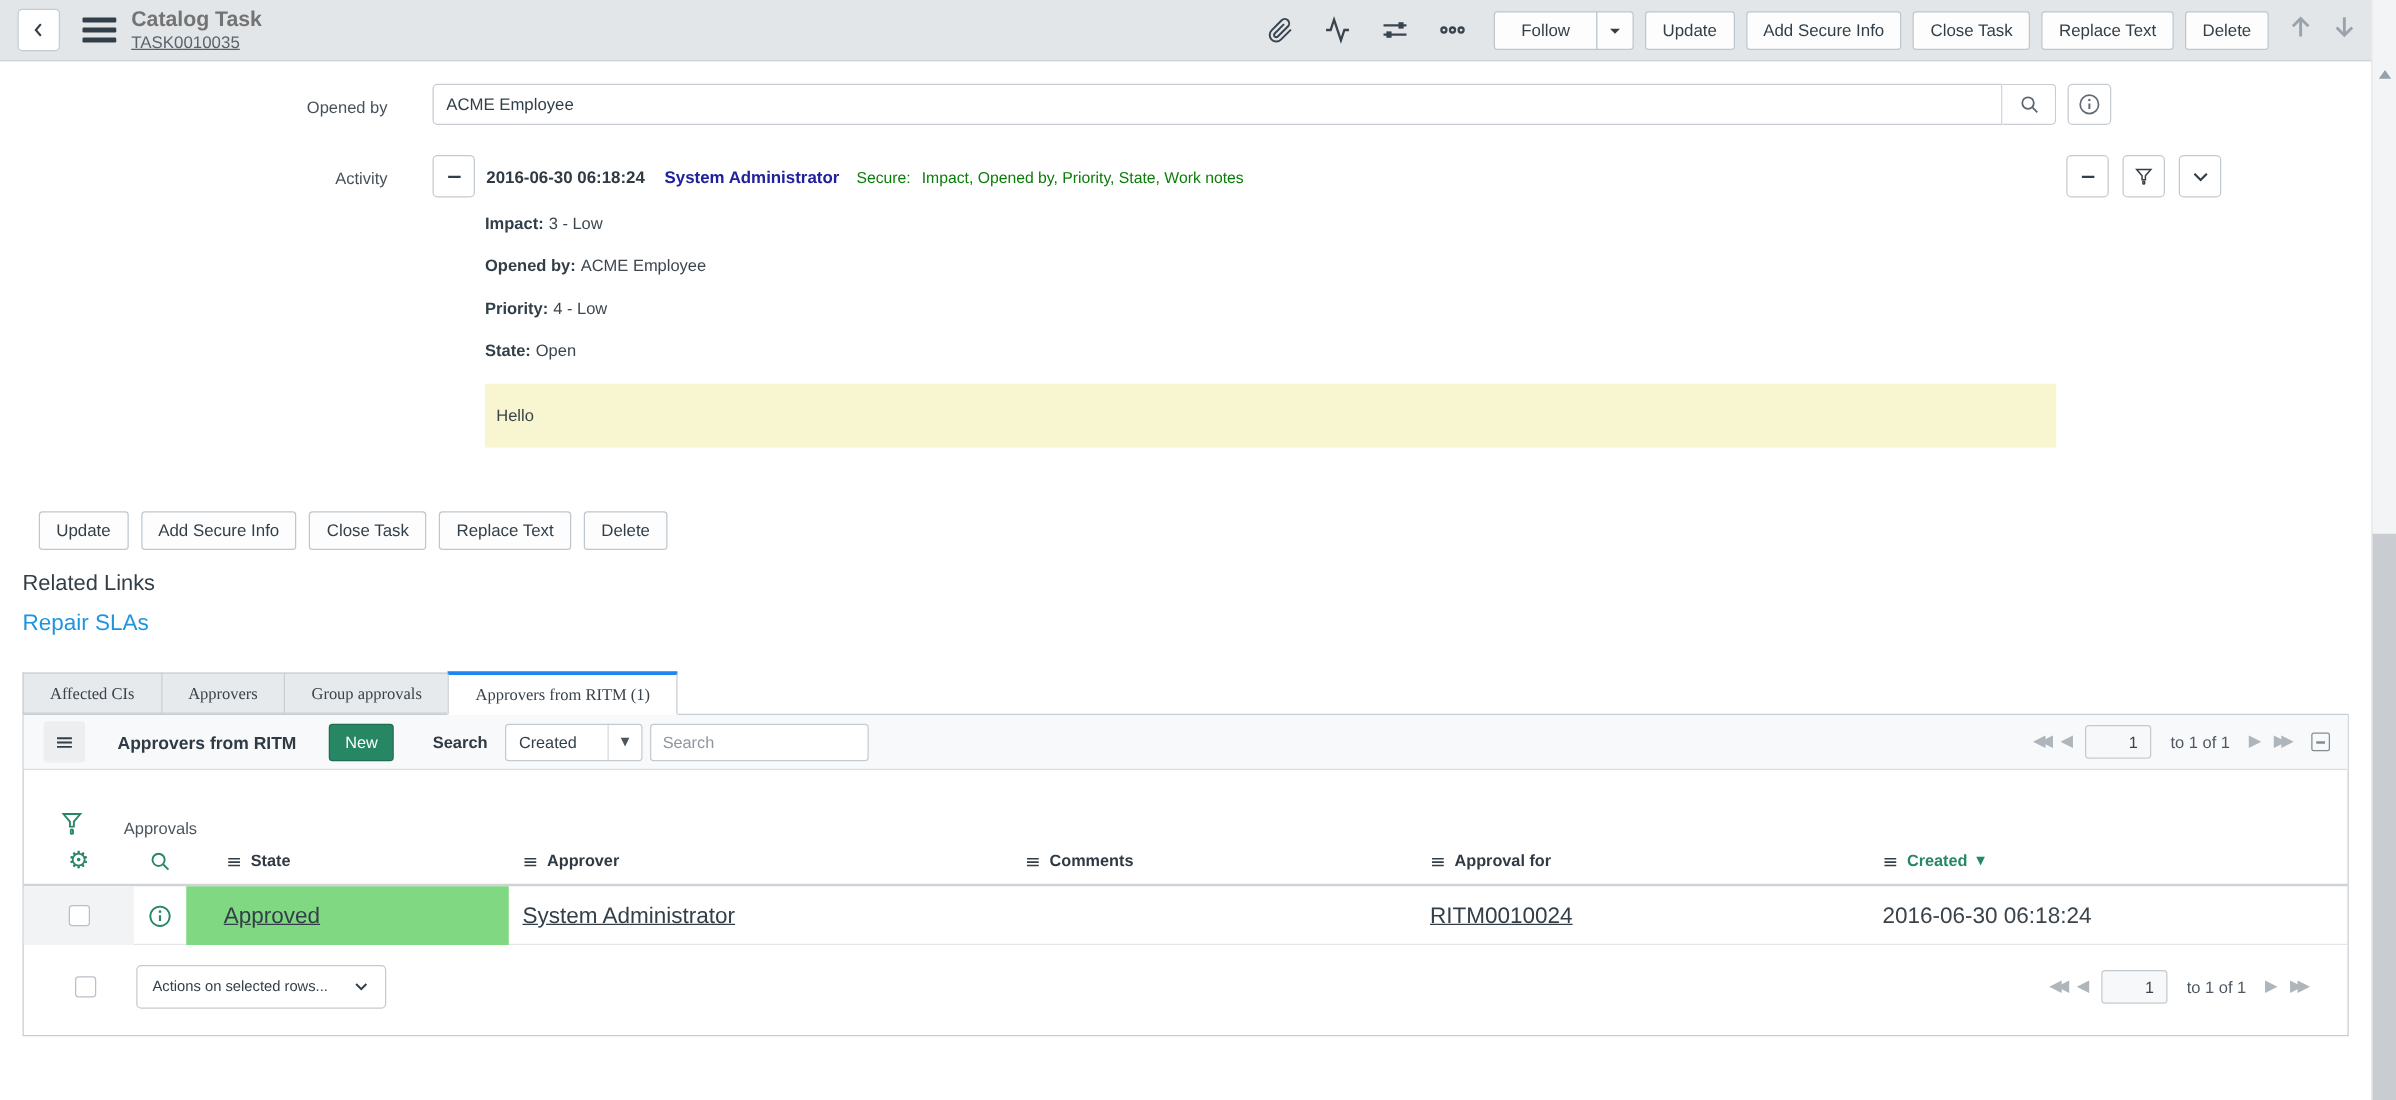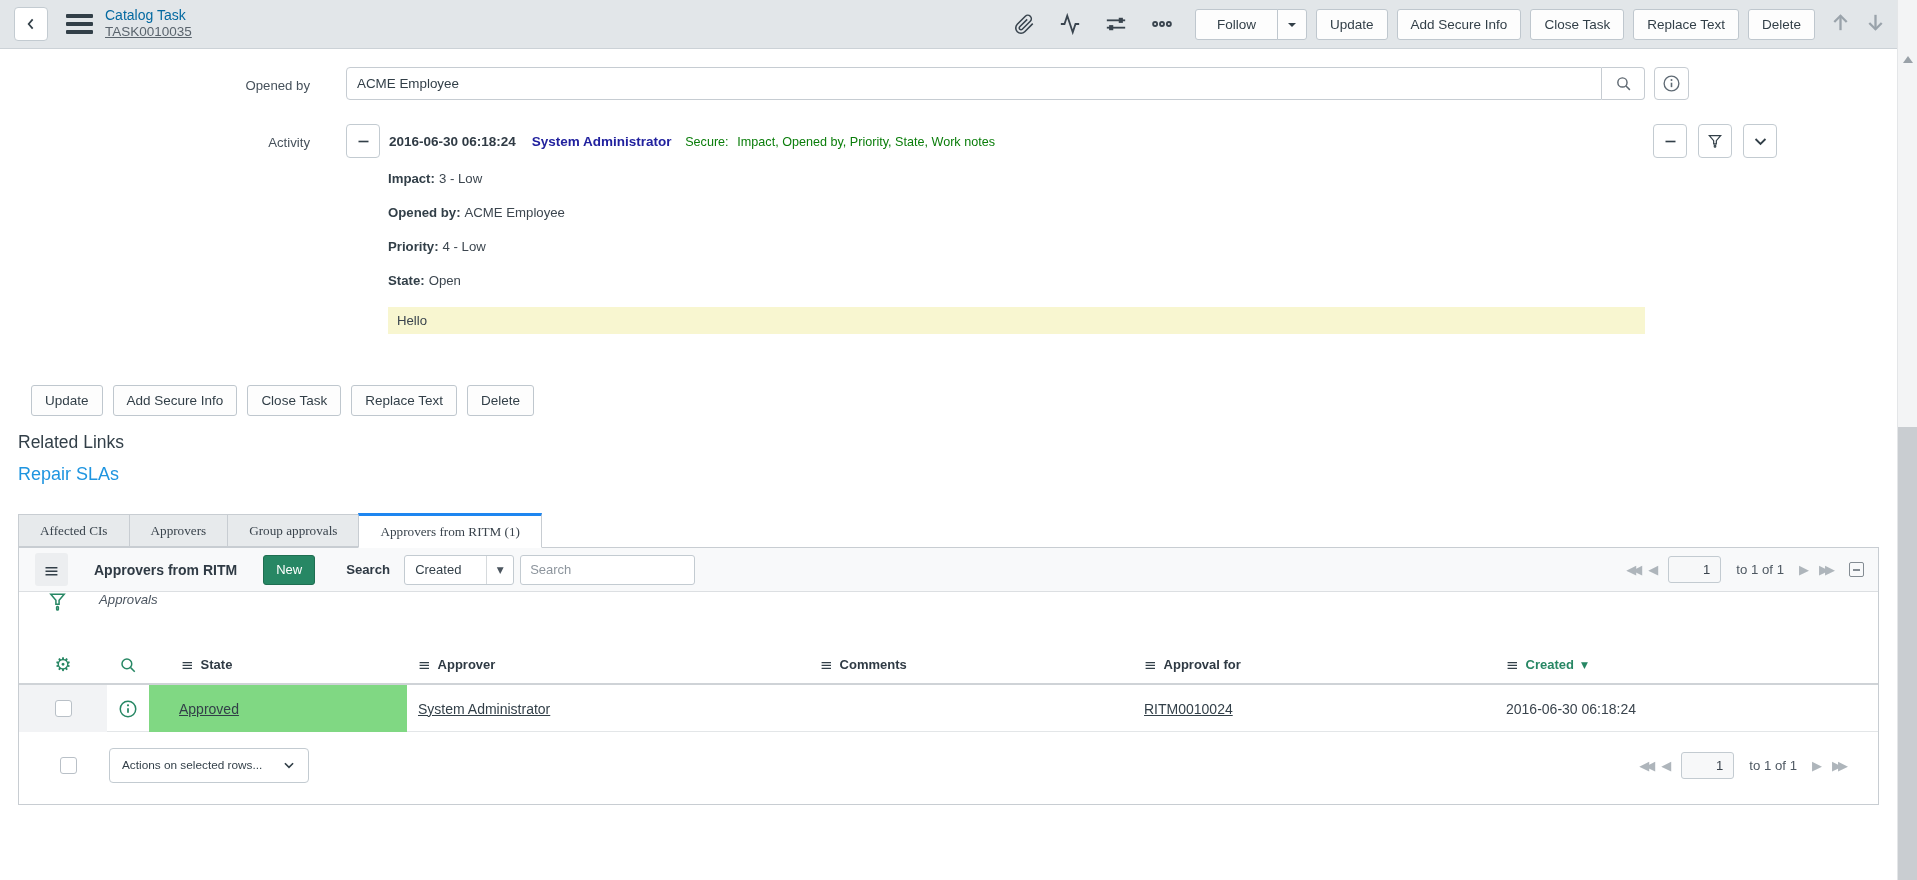--- a/index.html
+++ b/index.html
@@ -17,21 +17,21 @@
     height:49px; background:#e2e6e9; border-bottom:1px solid #ccd2d7;
     display:flex; align-items:center; padding:0 10px 0 14px;
   }
   .back-btn {
     width:34px; height:34px; background:#fff; border:1px solid #c3cbd1; border-radius:4px;
     display:flex; align-items:center; justify-content:center; cursor:pointer; flex-shrink:0;
   }
   .nav-burger { margin-left:18px; display:flex; flex-direction:column; gap:4px; cursor:pointer; }
   .nav-burger i { display:block; width:27px; height:4px; background:#323f48; border-radius:1px; }
   .title-block { margin-left:12px; line-height:1.25; }
-  .title-block .t1 { font-size:14px; font-weight:normal; color:#0369a1; }
+  .title-block .t1 { font-size:17px; font-weight:bold; color:#737373; }
   .title-block .t2 { font-size:13.5px; color:#5a646d;text-decoration:underline; }
   .icon-row { margin-left:auto; display:flex; align-items:center; gap:24px; margin-right:22px; color:#39444e; }
   .icon-row .tb-icon { width:22px; height:22px; display:flex; align-items:center; justify-content:center; cursor:pointer; }
   .btn {
     height:31px; background:#fdfdfd; border:1px solid #bfc7ce; border-radius:3px;
     font-size:13.5px; color:#323f48; display:inline-flex; align-items:center;
     padding:0 13px; cursor:pointer; white-space:nowrap; font-family:"Liberation Sans",sans-serif;
   }
   .hdr-buttons { display:flex; align-items:center; gap:9px; }
   .split { display:flex; }
@@ -82,21 +82,21 @@
   .entry-header { margin-left:9px; font-size:13.5px; white-space:nowrap; }
   .entry-header .ts { font-weight:bold; color:#2f3a44; }
   .entry-header .user { font-weight:bold; color:#21219e; margin-left:12px; cursor:pointer; }
   .entry-header .changed { color:#0a7d0a; font-size:12.6px; margin-left:10px; }
   .entry-header .changed-fields { color:#0a7d0a; font-size:12.6px; margin-left:5px; }
   .activity-btns { margin-left:auto; display:flex; gap:11px; }
   .entry-details { margin-left:42px; width:1257px; margin-top:13px; }
   .detail-line { height:18px; margin-bottom:16px; font-size:13.2px; color:#323f48; }
   .detail-line b { font-weight:bold; }
   .detail-line span { margin-left:4px; color:#3c464f; }
-  .work-note { margin-top:4px; background:#f8f6d0; padding:6px 9px; font-size:13.2px; color:#3a444d; }
+  .work-note { margin-top:4px; background:#f8f6d0; padding:18px 9px; font-size:13.2px; color:#3a444d; }
 
   
   .form-actions { display:flex; gap:10px; margin:51px 0 0 31px; }
   .related-title { margin:16px 0 0 18px; font-size:17.5px; font-weight:400; color:#323f48; }
   .related-link { display:inline-block; margin:11px 0 0 18px; font-size:18px; color:#1f95e0; text-decoration:none; cursor:pointer; }
 
   .tabs { display:flex; margin:29px 0 0 18px; position:relative; z-index:2;font-family:Liberation Serif, serif; }
   .tab {
     height:33px; padding:0 21px; background:#e7eaec; border:1px solid #c8cdd2; border-right:none;
     display:flex; align-items:center; font-size:13.2px; color:#39434c; cursor:pointer;
@@ -144,39 +144,39 @@
     width:53px; height:27px; border:1px solid #c3cbd1; background:#f7f8f9; border-radius:3px;
     text-align:right; padding-right:10px; font-size:13px; color:#3a444d; outline:none; font-family:"Liberation Sans",sans-serif;
   }
   .range-text { font-size:13.2px; color:#4e5862; margin:0 5px; }
   .collapse-box {
     width:15px; height:15px; border:1px solid #848c93; border-radius:2px; margin-left:8px;
     display:flex; align-items:center; justify-content:center; cursor:pointer;
   }
   .collapse-box i { display:block; width:7px; height:2px; background:#848c93; }
 
-  .breadcrumb-row { height:54px; display:flex; align-items:flex-start; padding-left:29px;font-style:italic; }
+  .breadcrumb-row { height:54px; display:flex; align-items:flex-end; padding-left:29px; }
   .breadcrumb-row .funnel { color:#278764; cursor:pointer; display:flex; }
   .breadcrumb-label { margin-left:32px; font-size:13.2px; color:#4b5560; }
 
   .grid-row { display:grid; grid-template-columns:88px 42px 258px 407px 324px 360px 1fr; align-items:center; }
   .col-head { height:39px; border-bottom:2px solid #cfd3d7; }
   .col-head .hcell { display:flex; align-items:center; font-size:13px; font-weight:bold; color:#2f3a44; cursor:pointer; }
   .hcell .bars { font-size:15px; margin-right:7px; color:#323f48; font-weight:400; }
   .hcell.c-state    { padding-left:32px; }
   .hcell.c-approver { padding-left:11px; }
   .hcell.c-comments { padding-left:6px; }
   .hcell.c-approval { padding-left:6px; }
   .hcell.c-created  { padding-left:8px; color:#278764; }
   .sort-caret { font-size:9px; color:#278764; margin-left:7px; }
   .icon-cell { display:flex; align-items:center; justify-content:center; }
   .gear-glyph { font-size:19px; color:#278764; cursor:pointer; line-height:1; }
   .col-search-icon { color:#278764; cursor:pointer; display:flex; }
 
-  .data-row { height:47px; border-bottom:1px solid #e3e6e8; font-size:14px; }
+  .data-row { height:47px; border-bottom:1px solid #e3e6e8; font-size:18px; }
   .data-row .cell { height:47px; display:flex; align-items:center; }
   .cb-cell { background:#f2f3f5; justify-content:center; }
   .checkbox {
     width:17px; height:17px; background:#fff; border:1px solid #b9c0c7; border-radius:3px; cursor:pointer; display:block;
   }
   .row-info { justify-content:center; color:#278764; }
   .cell.state-cell { background:#80d883; padding-left:30px; }
   .row-link { color:#323f48; text-decoration:underline; cursor:pointer; }
   .cell.approver-cell { padding-left:11px; }
   .cell.comments-cell { padding-left:6px; }

